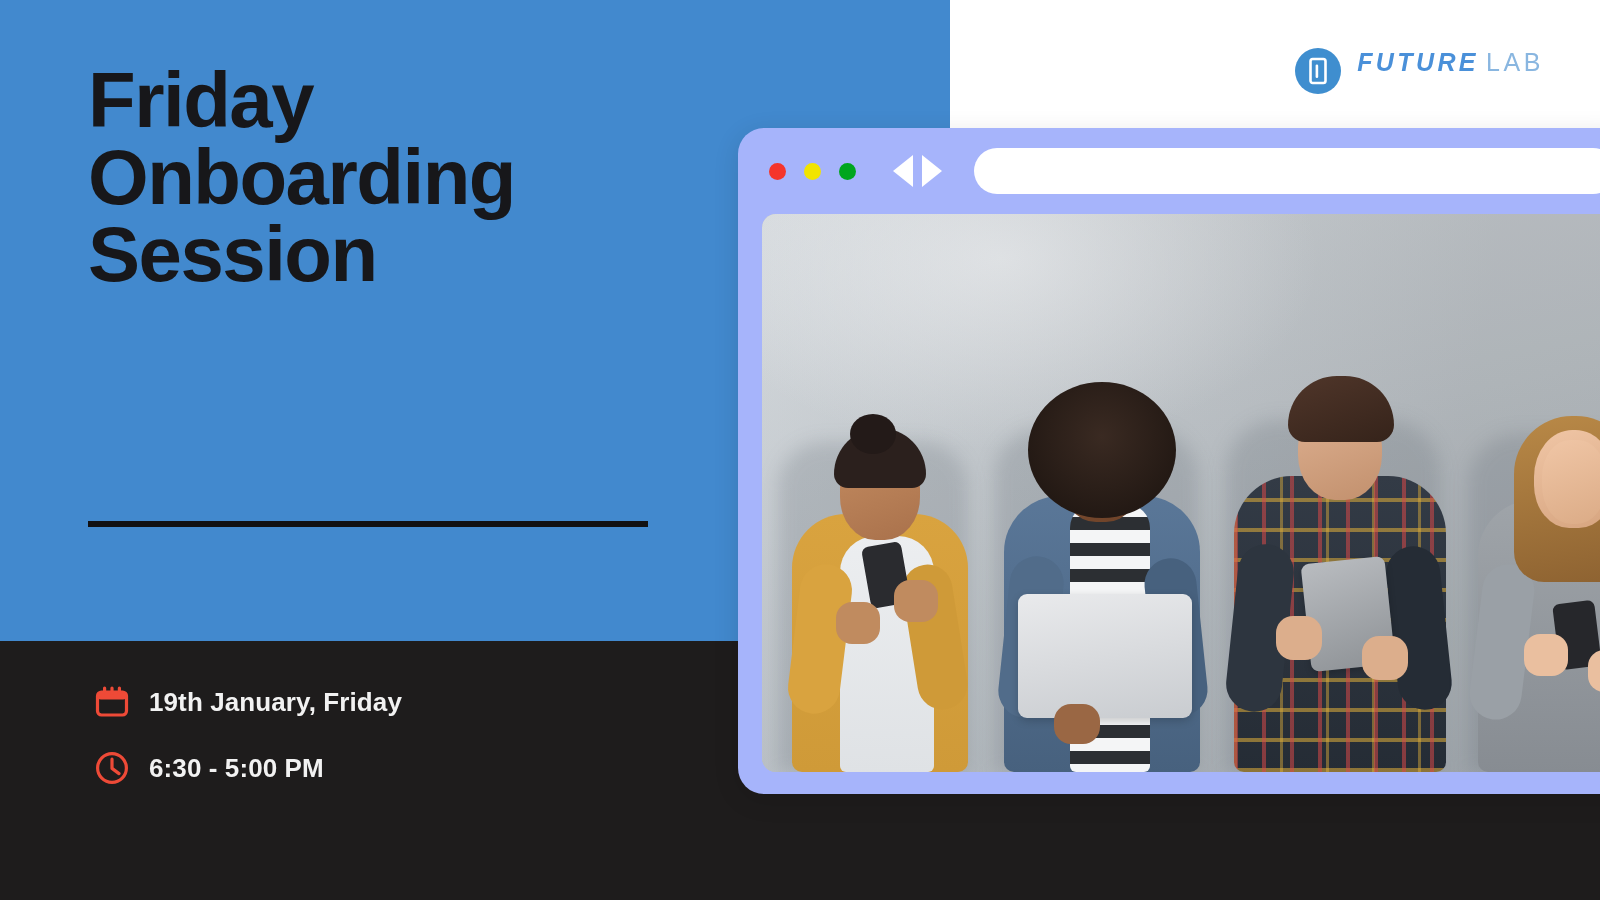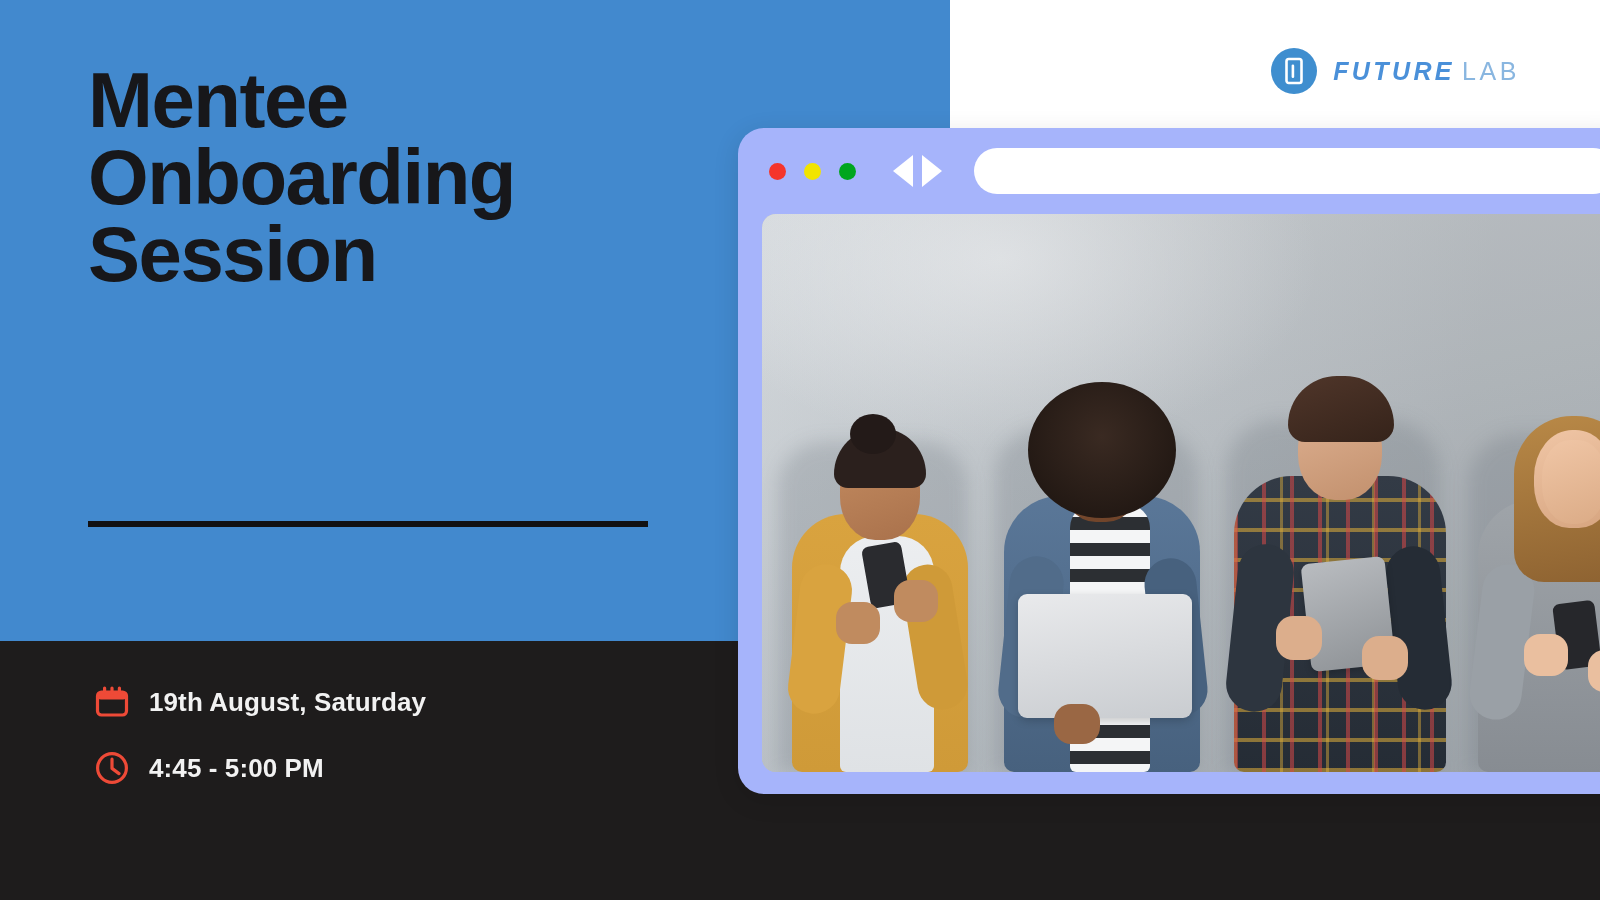--- a/index.html
+++ b/index.html
@@ -32,22 +32,22 @@
     background:#ffffff;
   }
   .pane-dark-right {
     position:absolute; left:950px; top:128px;
     width:650px; height:513px;
     background:#1e1c1c;
   }
 
   
   .brand {
-    position:absolute; right:80px; top:48px;
-    display:flex; align-items:center; gap:16px;
+    position:absolute; right:56px; top:48px;
+    display:flex; align-items:flex-start; gap:16px;
     z-index:8;
   }
   .brand-mark {
     width:46px; height:46px; border-radius:50%;
     background:#3f8ecf;
     display:flex; align-items:center; justify-content:center;
   }
   .brand-mark svg { display:block; }
   .brand-word {
     display:flex; align-items:baseline; gap:7px;
@@ -365,44 +365,44 @@
         <rect x="3.5" y="2" width="15" height="24" rx="2.2" fill="none" stroke="#ffffff" stroke-width="2.6"></rect>
         <rect x="8.6" y="7.5" width="2.6" height="13.5" rx="1.3" fill="#ffffff"></rect>
       </svg>
     </span>
     <span class="brand-word">
       <span class="brand-future">FUTURE</span>
       <span class="brand-lab">LAB</span>
     </span>
   </div>
 
-  <h1 class="headline">Mentee Onboarding Session</h1>
+  <h1 class="headline">Friday Onboarding Session</h1>
   <div class="divider"></div>
 
   <div class="meta">
     <div class="meta-row">
       <span class="meta-icon">
         <svg width="40" height="40" viewBox="0 0 40 40" aria-hidden="true">
           <rect x="5.5" y="10" width="29" height="23" rx="4" fill="none" stroke="#ee4a37" stroke-width="3.2"></rect>
           <rect x="5.5" y="10" width="29" height="7.5" rx="3.4" fill="#ee4a37"></rect>
           <rect x="11" y="4.5" width="3.2" height="8" rx="1.6" fill="#ee4a37"></rect>
           <rect x="18.4" y="4.5" width="3.2" height="8" rx="1.6" fill="#ee4a37"></rect>
           <rect x="25.8" y="4.5" width="3.2" height="8" rx="1.6" fill="#ee4a37"></rect>
         </svg>
       </span>
-      <span class="meta-text">19th August, Saturday</span>
+      <span class="meta-text">19th January, Friday</span>
     </div>
     <div class="meta-row">
       <span class="meta-icon">
         <svg width="40" height="40" viewBox="0 0 40 40" aria-hidden="true">
           <circle cx="20" cy="20" r="14.4" fill="none" stroke="#ee4a37" stroke-width="3.2"></circle>
           <path d="M20 11.2 V20.4 L27 25.6" fill="none" stroke="#ee4a37" stroke-width="3.2" stroke-linecap="round" stroke-linejoin="round"></path>
         </svg>
       </span>
-      <span class="meta-text">4:45 - 5:00 PM</span>
+      <span class="meta-text">6:30 - 5:00 PM</span>
     </div>
   </div>
 
   <div class="browser">
     <div class="browser-bar">
       <div class="dots">
         <span class="dot red"></span>
         <span class="dot yellow"></span>
         <span class="dot green"></span>
       </div>

